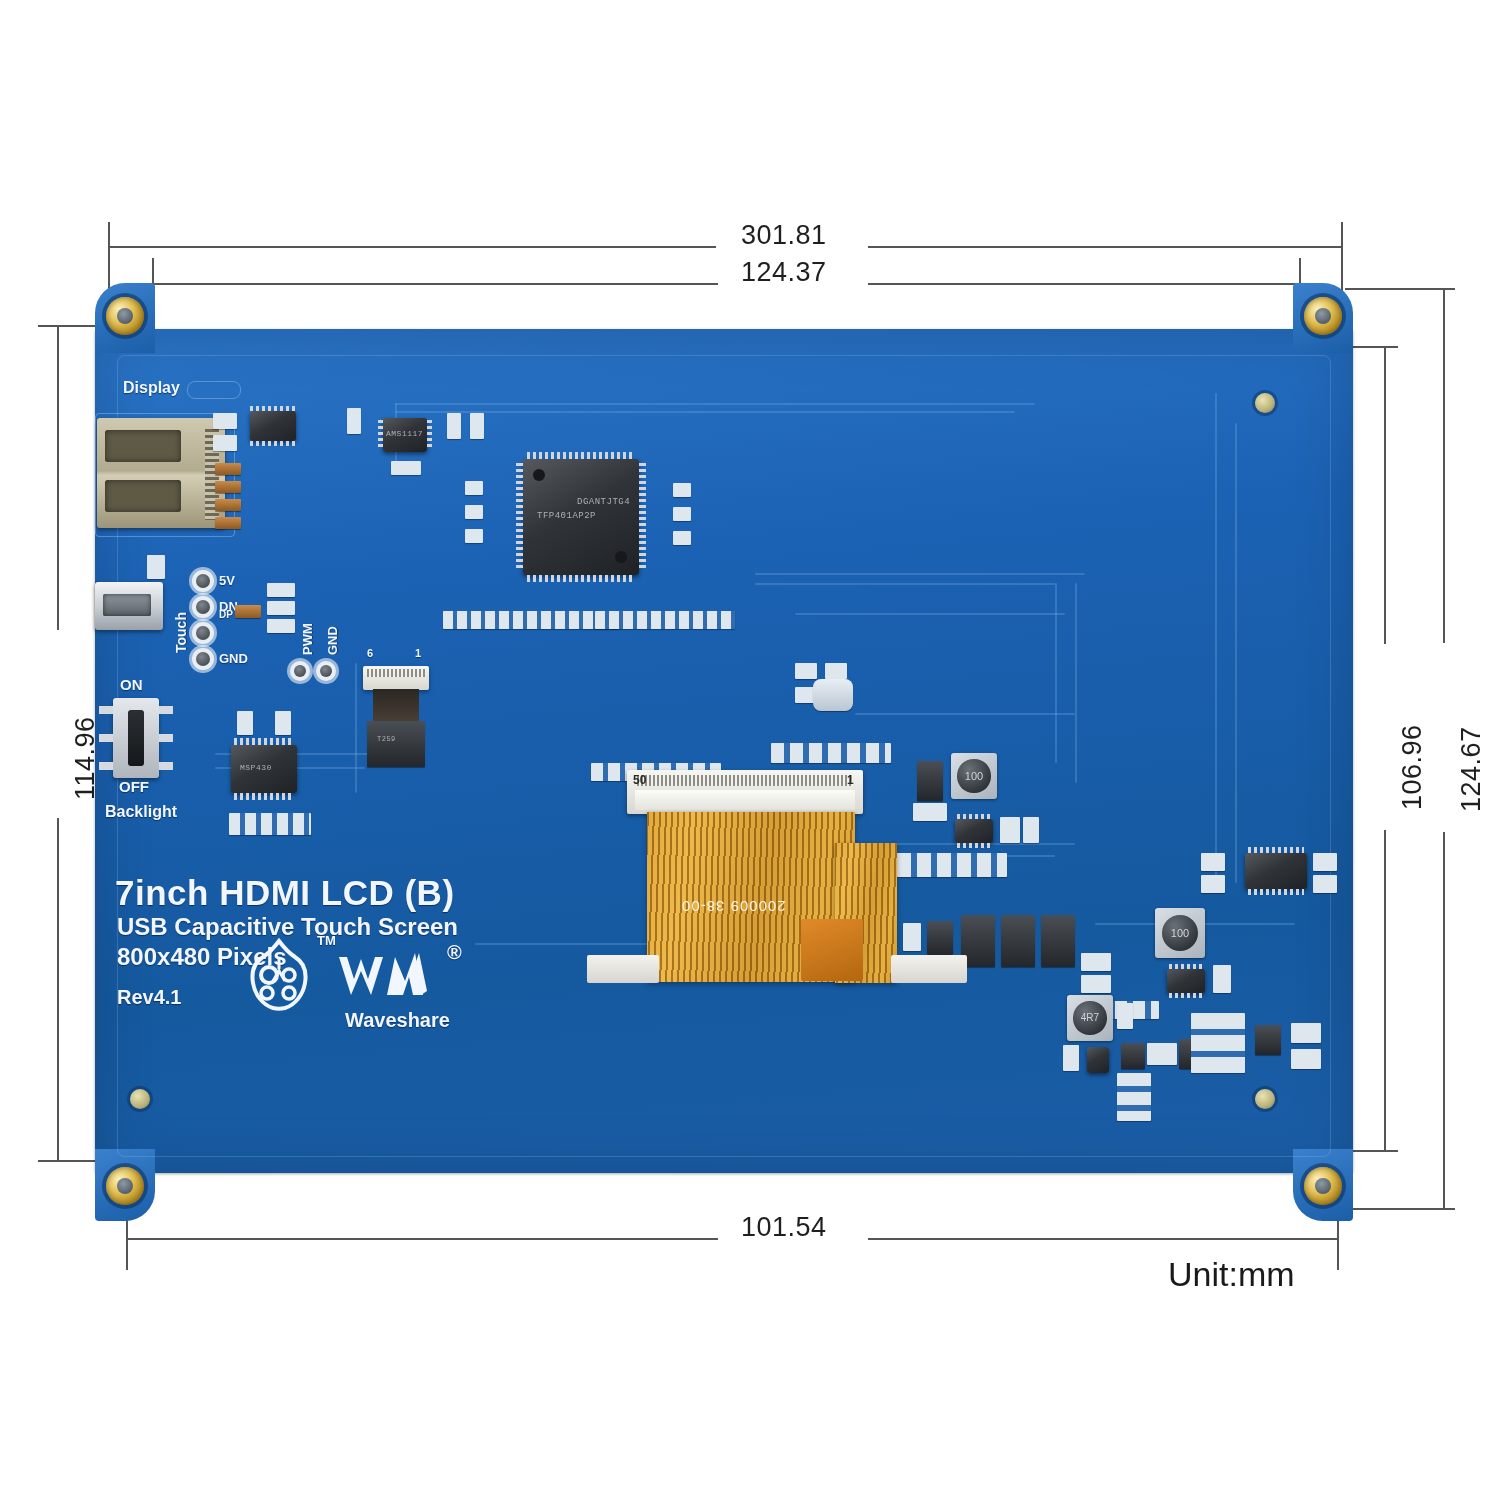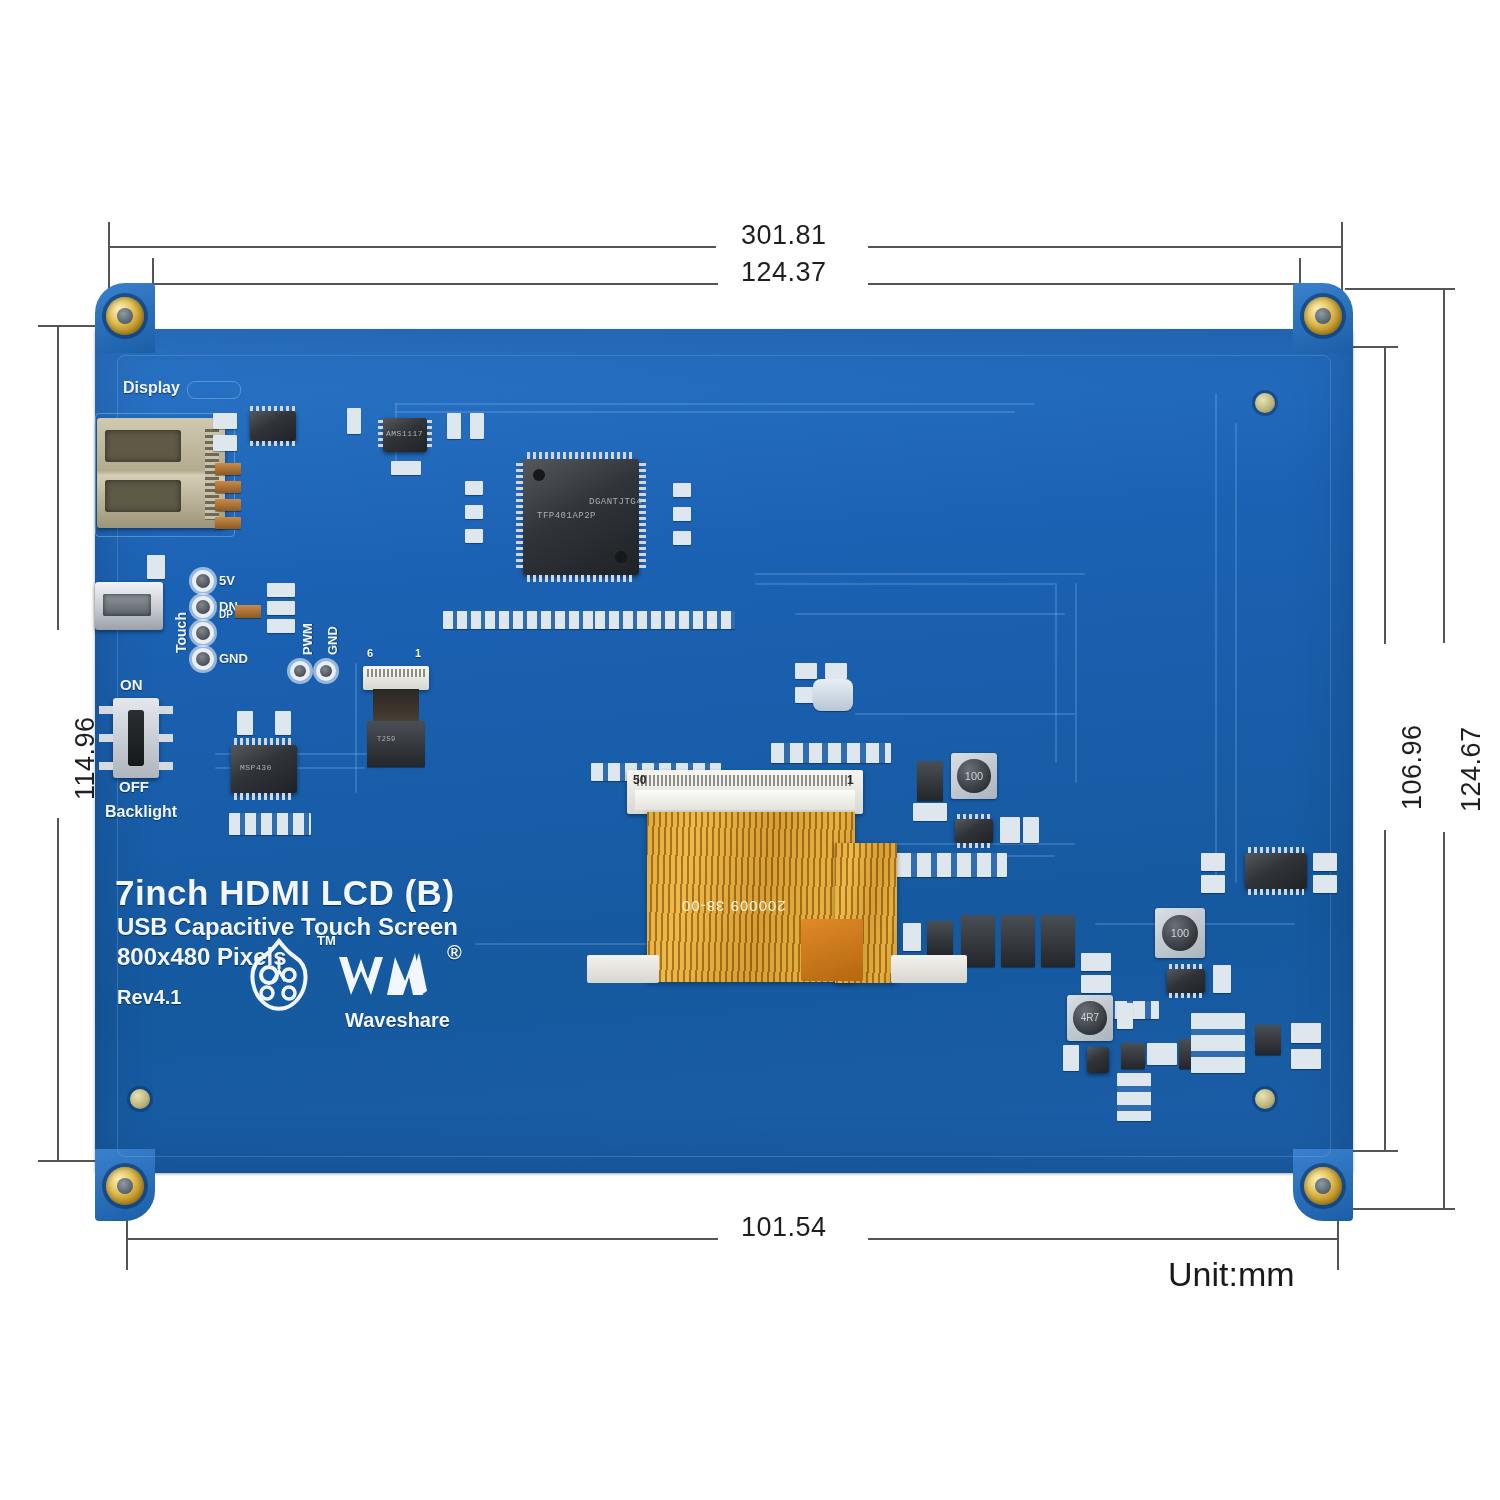--- a/index.html
+++ b/index.html
@@ -209,21 +209,21 @@
   <div class="pad" style="left:375px;top:130px;width:14px;height:26px;"></div>
 
   <div class="chip" style="left:428px;top:176px;width:116px;height:116px;">
     <div class="legs" style="left:4px;top:-7px;width:108px;height:7px;"></div>
     <div class="legs" style="left:4px;bottom:-7px;width:108px;height:7px;"></div>
     <div class="legsv" style="left:-7px;top:4px;width:7px;height:108px;"></div>
     <div class="legsv" style="right:-7px;top:4px;width:7px;height:108px;"></div>
     <div style="position:absolute;left:10px;top:10px;width:12px;height:12px;border-radius:50%;background:#16181b;"></div>
     <div style="position:absolute;right:12px;bottom:12px;width:12px;height:12px;border-radius:50%;background:#16181b;"></div>
   </div>
-  <div class="chiptext" style="left:446px;top:214px;padding-left:48px;">DGANTJTG4</div>
+  <div class="chiptext" style="left:434px;top:214px;padding-left:48px;">DGANTJTG4</div>
   <div class="chiptext" style="left:442px;top:228px;">TFP401AP2P</div>
 
   <div class="pad" style="left:348px;top:328px;width:176px;height:18px;
        background:repeating-linear-gradient(90deg,#dfe7ee 0 10px,#2f6cb0 10px 14px);"></div>
   <div class="pad" style="left:500px;top:328px;width:140px;height:18px;
        background:repeating-linear-gradient(90deg,#dfe7ee 0 10px,#2f6cb0 10px 14px);"></div>
   <div class="pad" style="left:496px;top:480px;width:130px;height:18px;
        background:repeating-linear-gradient(90deg,#dfe7ee 0 12px,#2f6cb0 12px 17px);"></div>
   <div class="pad" style="left:370px;top:198px;width:18px;height:14px;"></div>
   <div class="pad" style="left:370px;top:222px;width:18px;height:14px;"></div>

